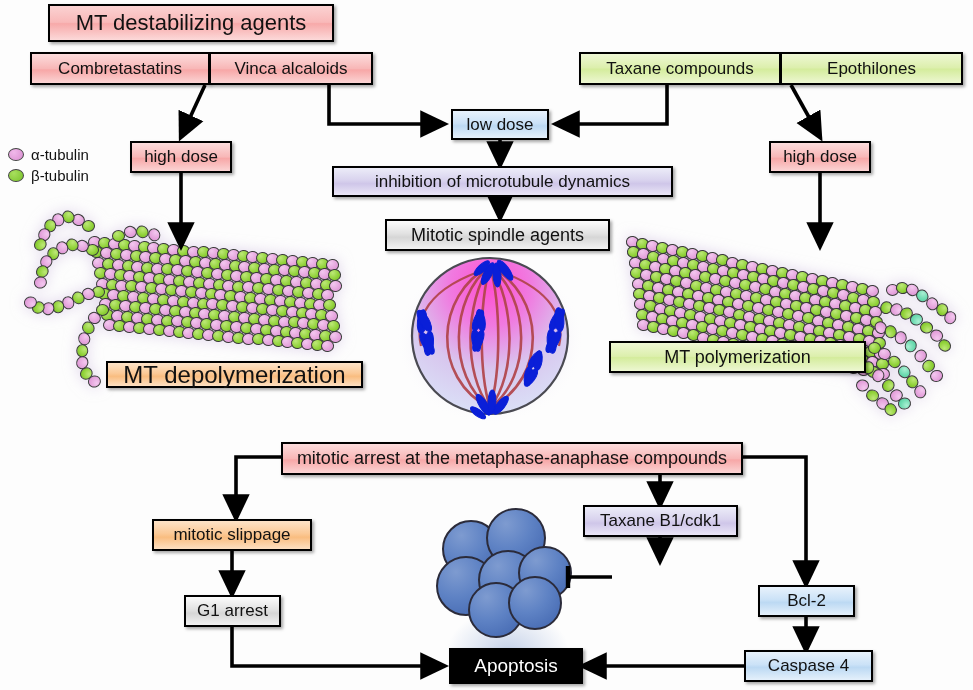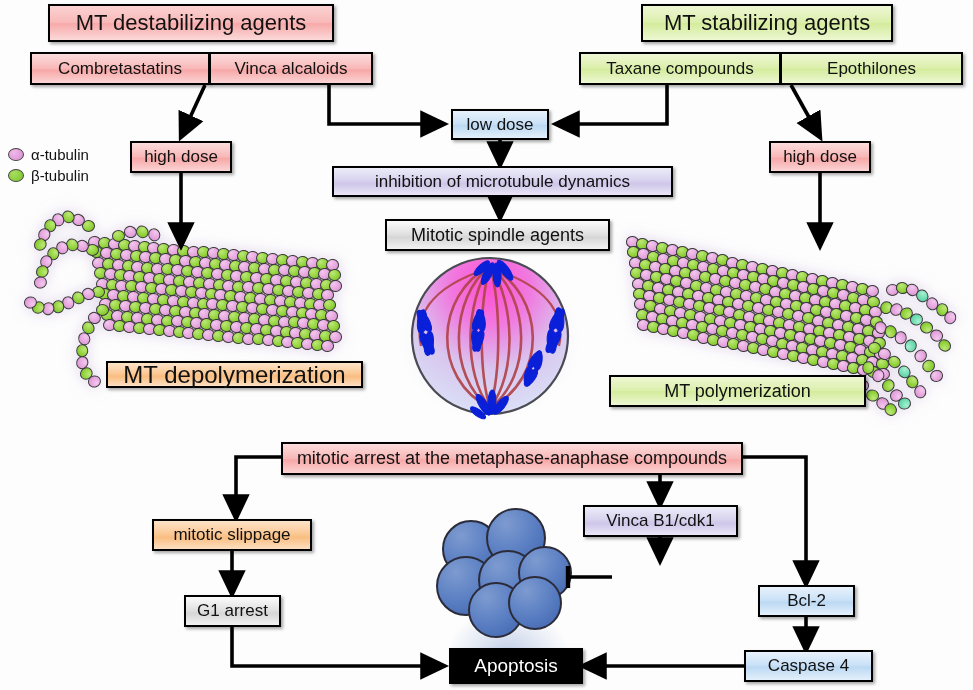--- a/index.html
+++ b/index.html
@@ -717,23 +717,20 @@
     <span>MT destabilizing agents</span>
   </div>
 
   <div class="node pink2" style="left:30px;top:52px;width:180px;height:33px;font-size:17px;">
     <span>Combretastatins</span>
   </div>
   <div class="node pink2" style="left:209px;top:52px;width:164px;height:33px;font-size:17px;">
     <span>Vinca alcaloids</span>
   </div>
 
-  <div class="node green" style="left:641px;top:4px;width:252px;height:38px;font-size:22px;">
-    <span>MT stabilizing agents</span>
-  </div>
 
   <div class="node green" style="left:579px;top:52px;width:202px;height:33px;font-size:17px;">
     <span>Taxane compounds</span>
   </div>
   <div class="node green" style="left:780px;top:52px;width:183px;height:33px;font-size:17px;">
     <span>Epothilones</span>
   </div>
 
   <div class="node pink2" style="left:130px;top:141px;width:102px;height:32px;font-size:17px;">
     <span>high dose</span>
@@ -750,38 +747,38 @@
     <span>inhibition of microtubule dynamics</span>
   </div>
 
   <div class="node grey" style="left:385px;top:219px;width:225px;height:32px;font-size:18px;">
     <span>Mitotic spindle agents</span>
   </div>
 
   <div class="node orange" style="left:106px;top:341px;width:257px;height:27px;font-size:24px;margin-top:20px;">
     <span>MT depolymerization</span>
   </div>
-  <div class="node green" style="left:609px;top:341px;width:257px;height:32px;font-size:18px;margin-top:34px;">
+  <div class="node green" style="left:609px;top:341px;width:257px;height:32px;font-size:18px;">
     <span>MT polymerization</span>
   </div>
 
   <div class="node pink2" style="left:281px;top:442px;width:462px;height:33px;font-size:18px;">
     <span>mitotic arrest at the metaphase-anaphase compounds</span>
   </div>
 
   <div class="node orange" style="left:152px;top:519px;width:160px;height:32px;font-size:17px;">
     <span>mitotic slippage</span>
   </div>
 
   <div class="node grey" style="left:184px;top:595px;width:97px;height:32px;font-size:17px;">
     <span>G1 arrest</span>
   </div>
 
   <div class="node purple" style="left:583px;top:505px;width:155px;height:32px;font-size:17px;">
-    <span>Vinca B1/cdk1</span>
+    <span>Taxane B1/cdk1</span>
   </div>
 
 
   <div class="node blue" style="left:758px;top:585px;width:97px;height:32px;font-size:17px;">
     <span>Bcl-2</span>
   </div>
 
   <div class="node blue" style="left:744px;top:650px;width:129px;height:32px;font-size:17px;">
     <span>Caspase 4</span>
   </div>

